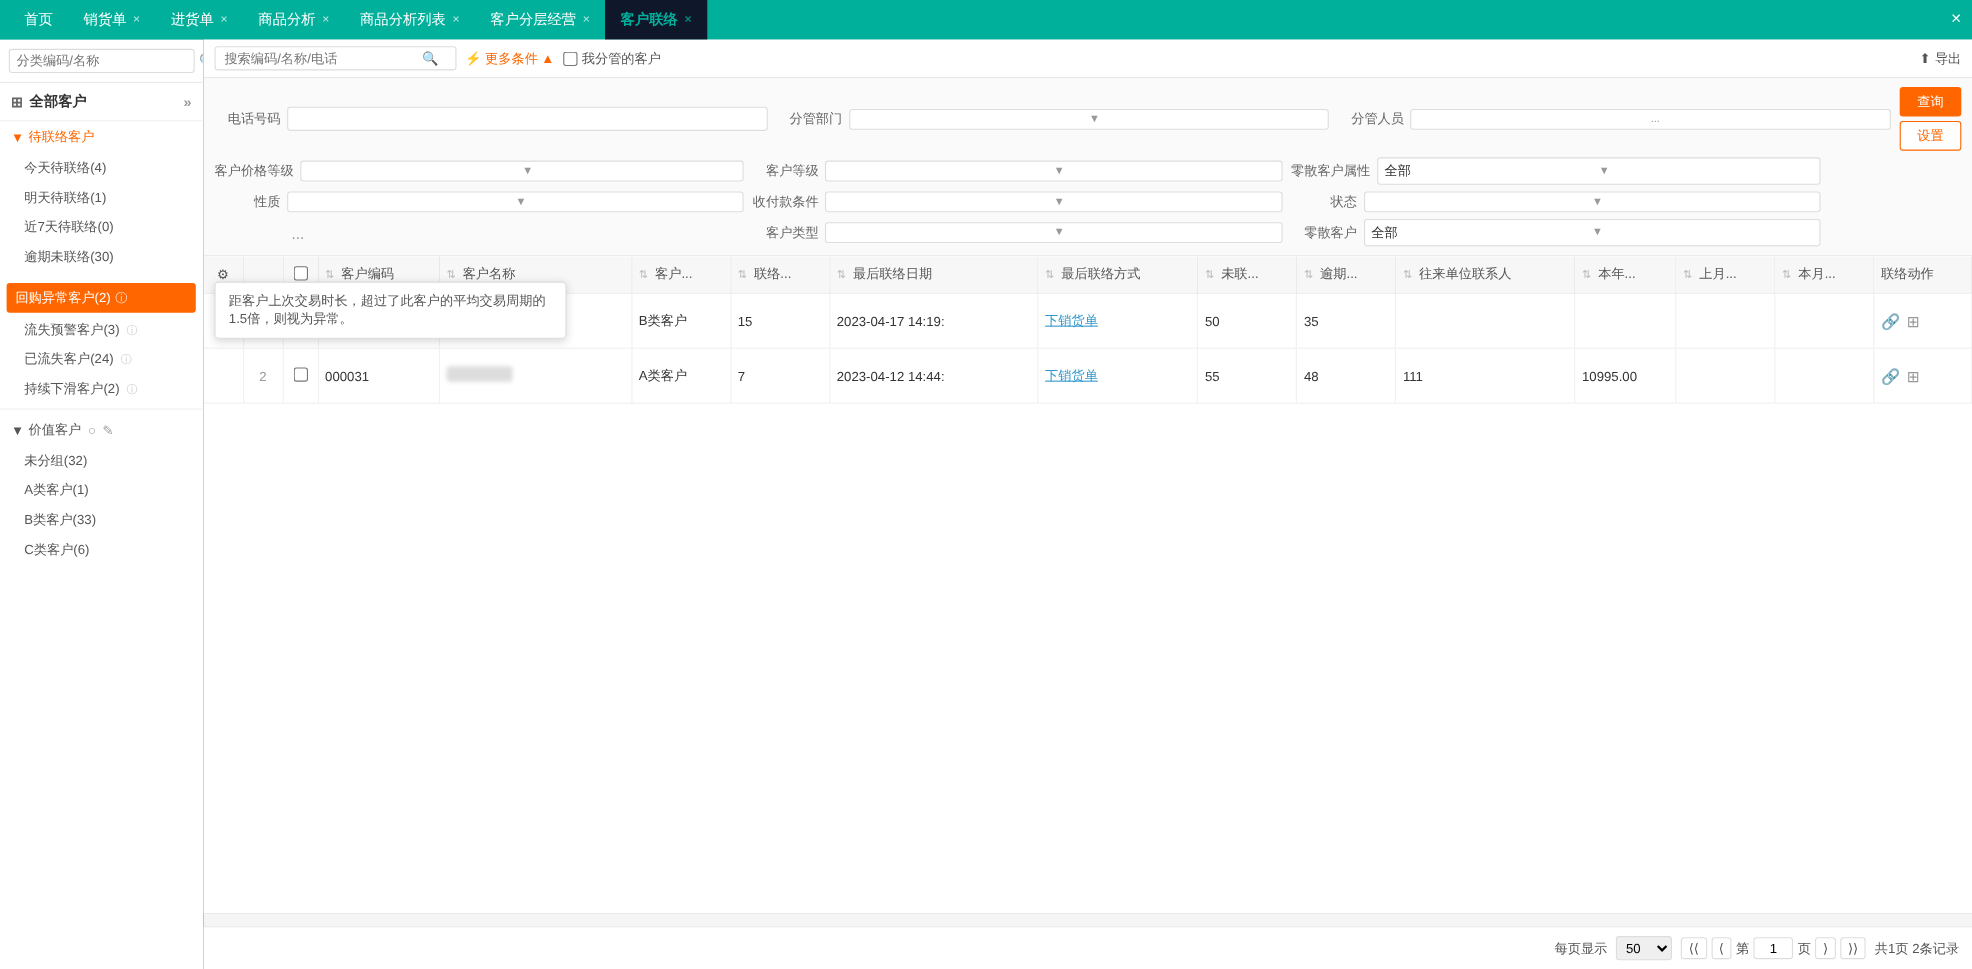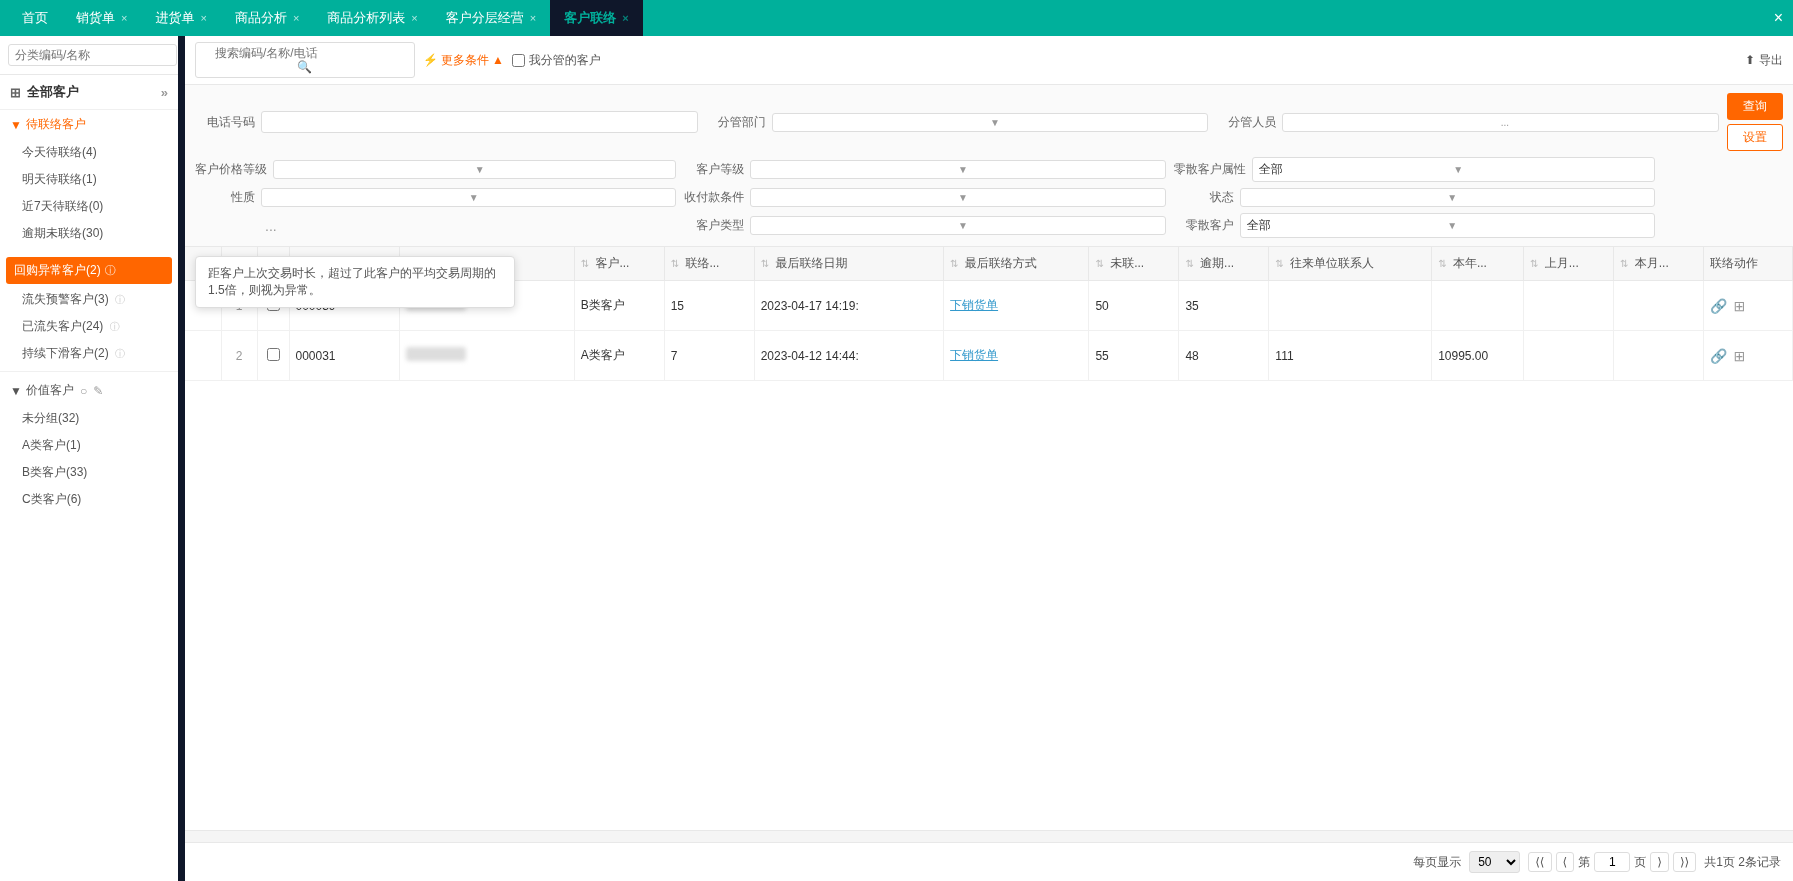--- a/index.html
+++ b/index.html
@@ -46,21 +46,21 @@
     .main-layout {
       display: flex;
       height: calc(100vh - 36px);
       overflow: hidden;
     }
 
     
     .sidebar {
       width: 185px;
       background: #fff;
-      border-right: 7px solid #0f172a;
+      border-right: 1px solid #0f172a;
       display: flex;
       flex-direction: column;
       overflow-y: auto;
       flex-shrink: 0;
     }
     .sidebar-search {
       display: flex;
       align-items: center;
       padding: 8px;
       border-bottom: 1px solid #e8e8e8;
@@ -143,21 +143,20 @@
       gap: 8px;
       background: #fff;
     }
     .filter-search-input {
       display: flex;
       align-items: center;
       border: 1px solid #ddd;
       border-radius: 3px;
       padding: 3px 8px;
       width: 220px;
-      flex-direction: column;
     }
     .filter-search-input input {
       border: none;
       outline: none;
       font-size: 12px;
       width: 180px;
     }
     .filter-more {
       display: flex;
       align-items: center;

